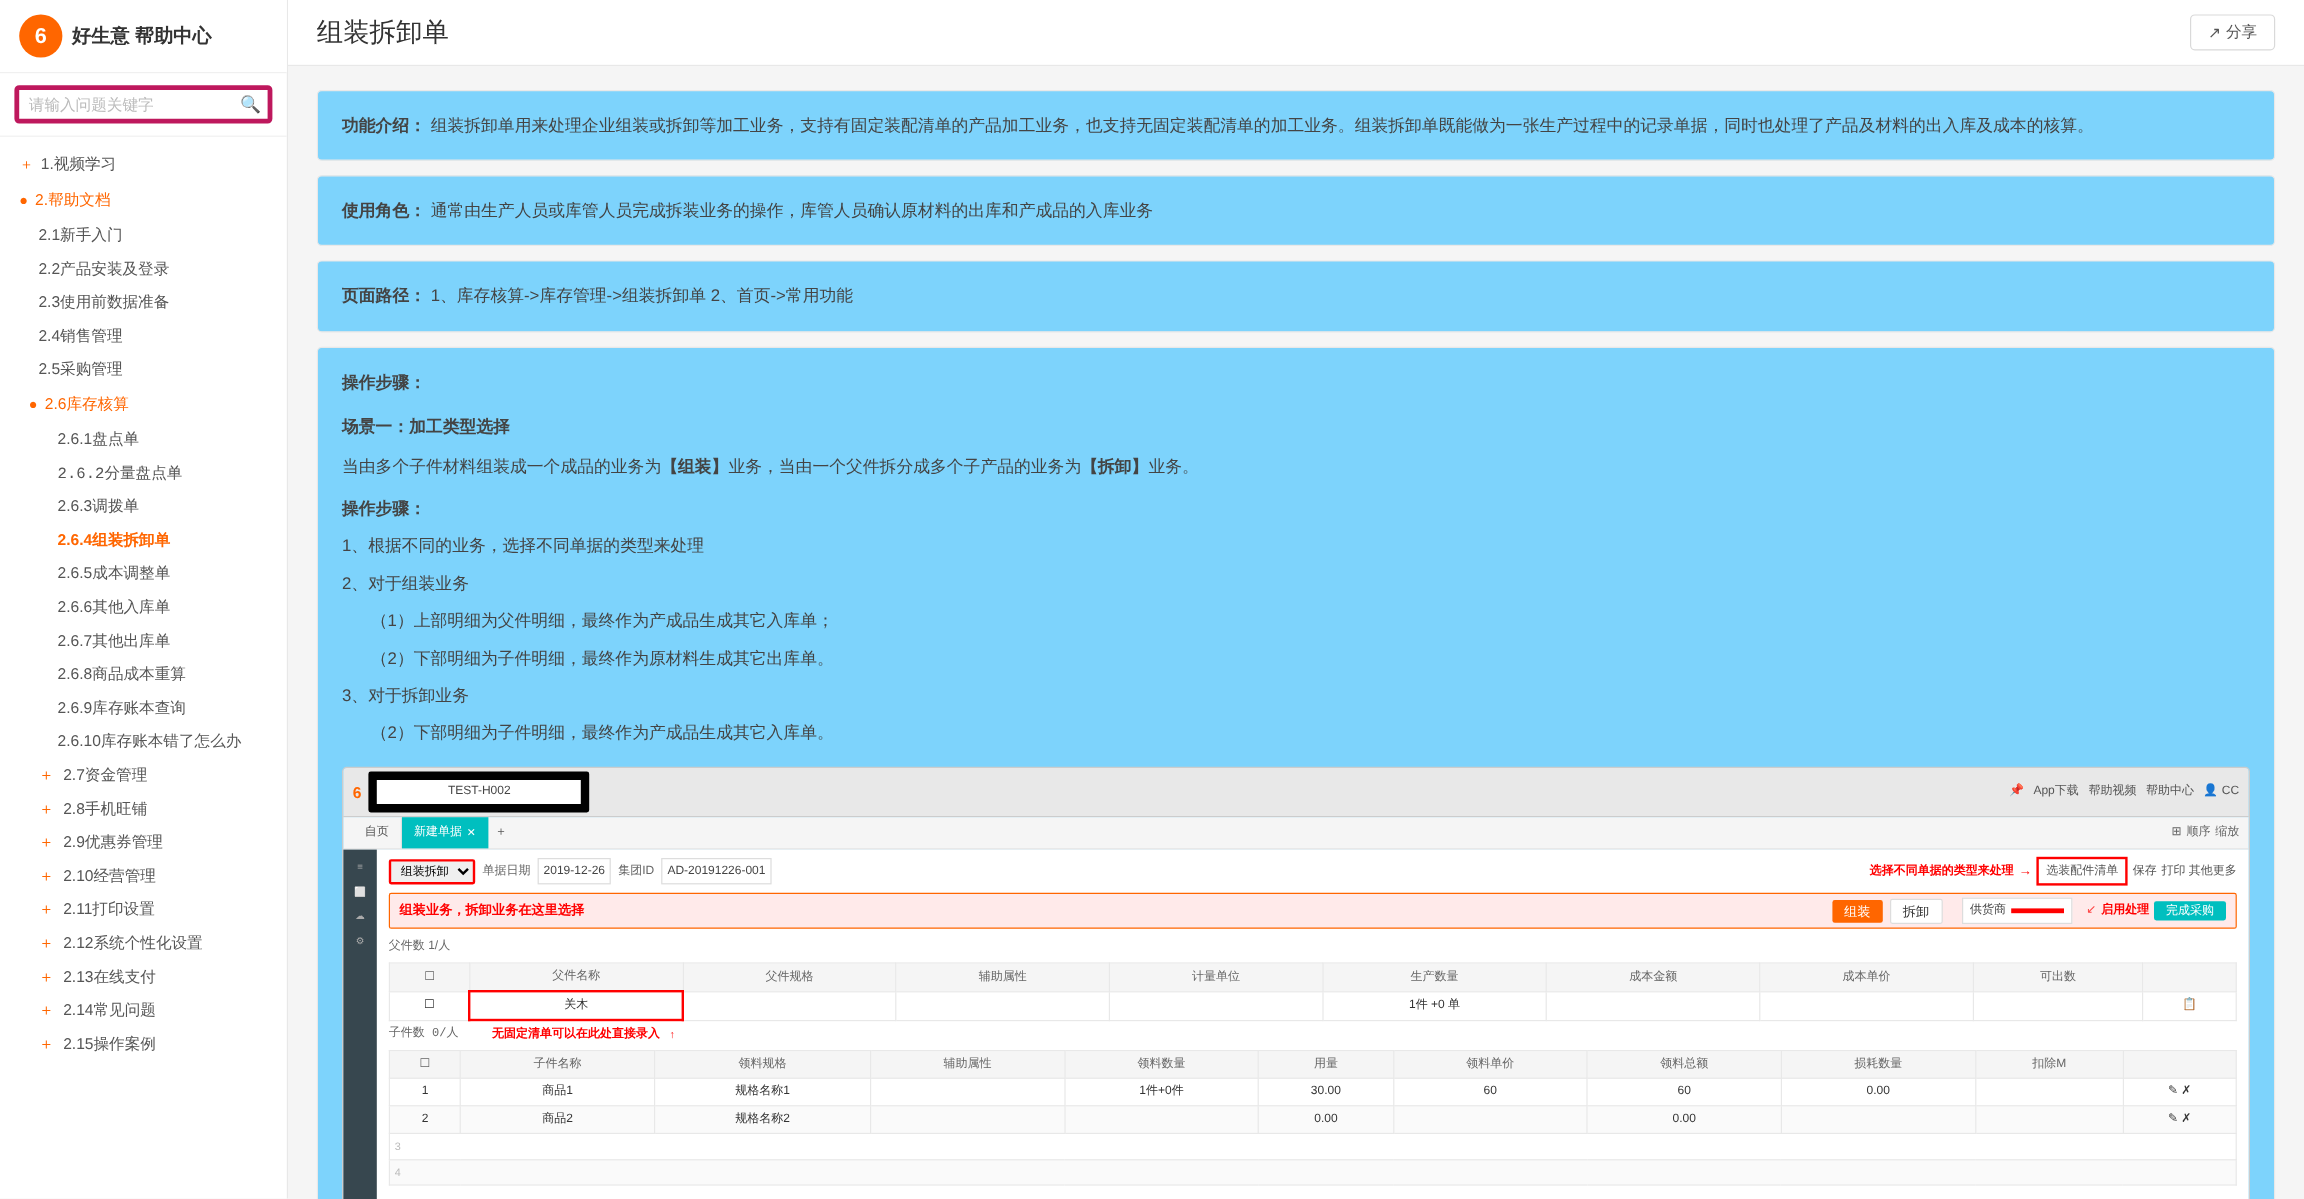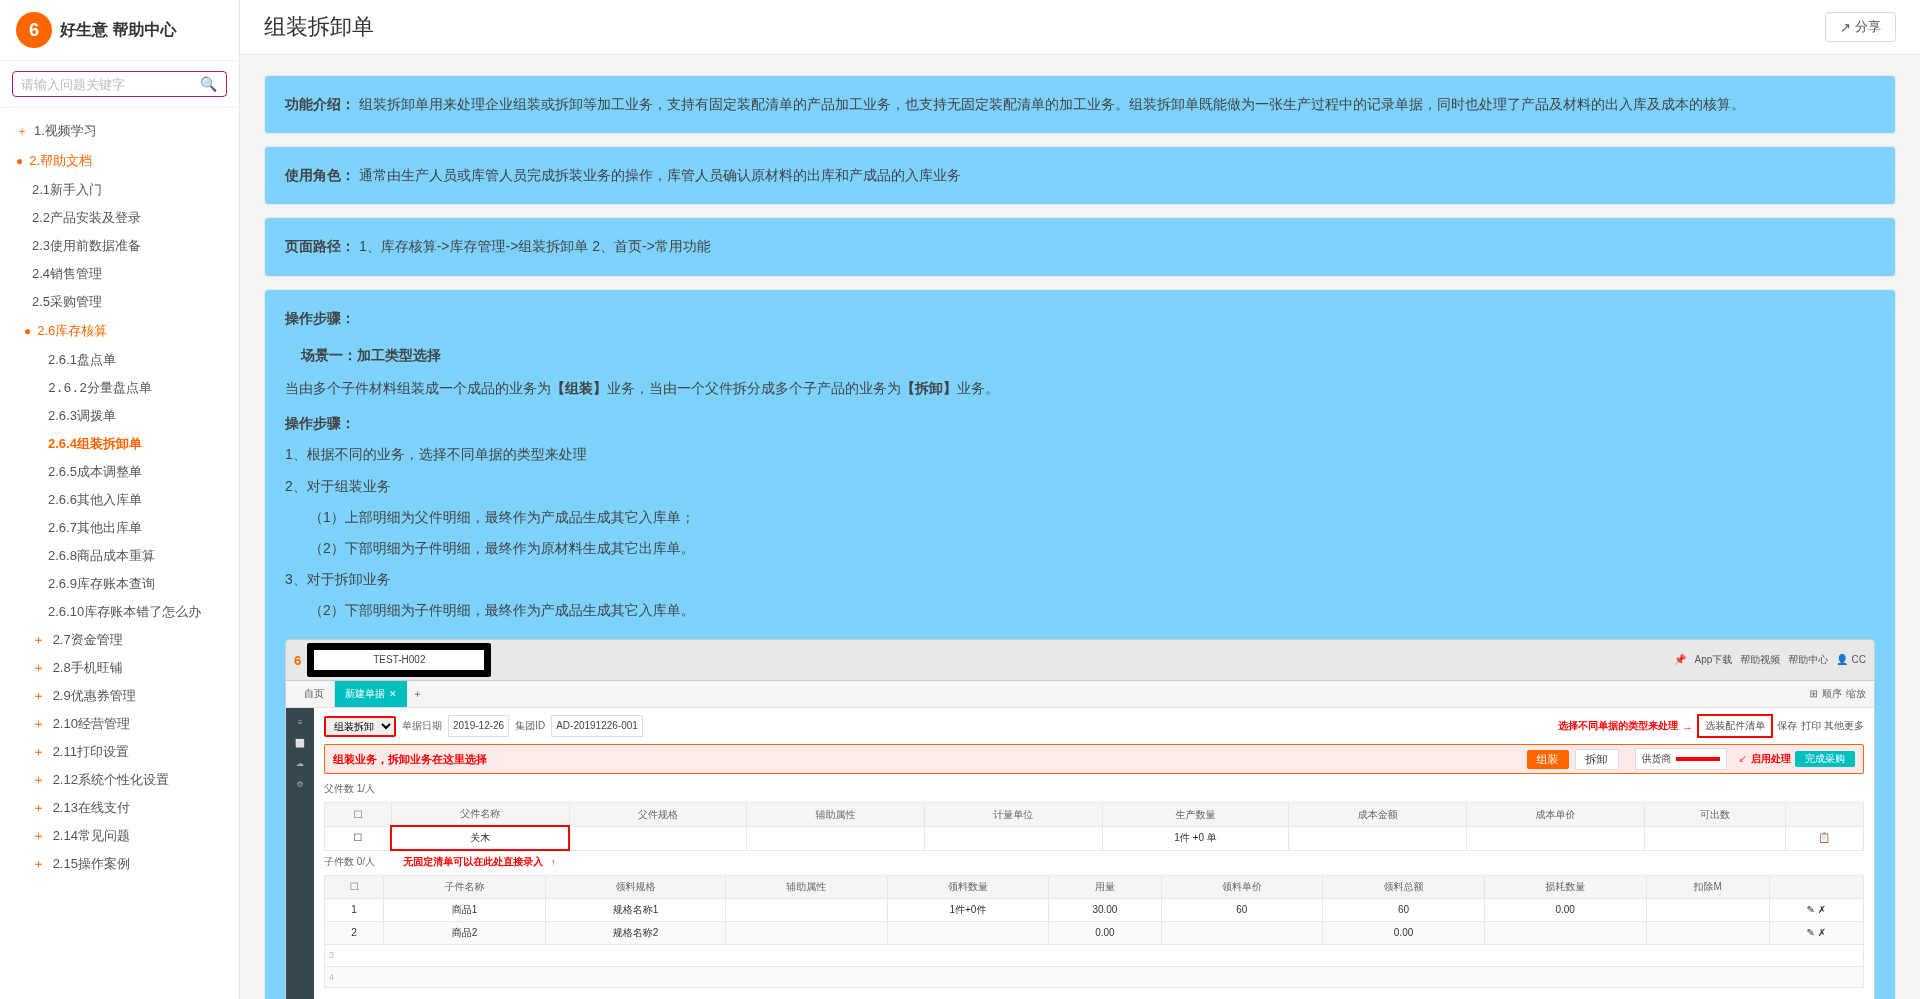--- a/index.html
+++ b/index.html
@@ -4,42 +4,42 @@
   <style>
     * { box-sizing: border-box; margin: 0; padding: 0; }
     body { font-family: 'Microsoft YaHei', '微软雅黑', Arial, sans-serif; font-size: 14px; background: #f5f5f5; color: #333; display: flex; height: 100vh; overflow: hidden; }
 
     
     .sidebar { width: 240px; min-width: 240px; background: #fff; border-right: 1px solid #e8e8e8; display: flex; flex-direction: column; height: 100vh; overflow: hidden; }
     .sidebar-header { padding: 12px 16px; display: flex; align-items: center; background: #fff; border-bottom: 1px solid #f0f0f0; }
     .logo-icon { width: 36px; height: 36px; background: #f60; border-radius: 50%; display: flex; align-items: center; justify-content: center; color: #fff; font-size: 18px; font-weight: bold; margin-right: 8px; flex-shrink: 0; }
     .logo-text { font-size: 16px; font-weight: bold; color: #333; }
     .search-box { padding: 10px 12px; border-bottom: 1px solid #f0f0f0; }
-    .search-input-wrap { display: flex; align-items: center; border: 1px solid #be185d; border-radius: 4px; padding: 4px 8px; background: #fff; }
+    .search-input-wrap { display: flex; align-items: center; border: 4px solid #be185d; border-radius: 4px; padding: 4px 8px; background: #fff; }
     .search-input-wrap input { border: none; outline: none; font-size: 13px; flex: 1; color: #333; }
     .search-input-wrap input::placeholder { color: #bbb; }
     .search-icon-btn { cursor: pointer; color: #999; font-size: 14px; }
     .nav-tree { flex: 1; overflow-y: auto; padding: 8px 0; }
     .nav-item { padding: 6px 16px; cursor: pointer; font-size: 13px; color: #555; display: flex; align-items: center; }
     .nav-item.active { color: #f60; }
     .nav-item .prefix { margin-right: 6px; font-size: 12px; color: #f60; }
     .nav-item .prefix-minus { color: #f60; }
     .nav-sub-item { padding: 5px 16px 5px 32px; font-size: 13px; color: #555; cursor: pointer; }
     .nav-sub-item.active-leaf { color: #f60; }
 
     
     .main { flex: 1; display: flex; flex-direction: column; height: 100vh; overflow: hidden; background: #f5f5f5; }
     .main-header { background: #fff; padding: 12px 24px; display: flex; align-items: center; justify-content: space-between; border-bottom: 1px solid #e8e8e8; }
     .main-title { font-size: 22px; font-weight: normal; color: #333; }
     .share-btn { border: 1px solid #d9d9d9; background: #fff; padding: 5px 14px; border-radius: 4px; cursor: pointer; font-size: 13px; color: #555; display: flex; align-items: center; gap: 4px; }
     .content-area { flex: 1; overflow-y: auto; padding: 20px 24px; }
     .content-card { background: #7dd3fc; border: 1px solid #e8e8e8; border-radius: 4px; padding: 16px 20px; margin-bottom: 12px; font-size: 14px; line-height: 1.8; color: #444; }
     .bold { font-weight: bold; }
     .indent { margin-left: 24px; }
-    .scene-title { font-weight: bold; margin: 12px 0 8px 16px; }
+    .scene-title { font-weight: bold; margin: 12px 0 8px 0; }
     p { margin-bottom: 6px; }
 
     
     .embedded-screenshot { width: 100%; border: 1px solid #ccc; border-radius: 4px; overflow: hidden; }
     .emb-table { width: 100%; border-collapse: collapse; font-size: 10px; margin-top: 4px; }
     .emb-table th { background: #f5f5f5; border: 1px solid #e8e8e8; padding: 2px 4px; font-weight: normal; color: #666; text-align: center; }
     .emb-table td { border: 1px solid #e8e8e8; padding: 2px 4px; text-align: center; color: #333; }
     .emb-table tr:nth-child(even) { background: #fafafa; }
     .annotation-label { color: red; font-size: 10px; font-weight: bold; }
   </style>
@@ -308,21 +308,21 @@
                   <td>1件 +0 单</td>
                   <td></td>
                   <td></td>
                   <td></td>
                   <td>📋</td>
                 </tr>
               </tbody>
             </table>
 
             <div style="font-size:10px; margin-bottom:2px; display:flex; align-items:center; gap:8px;">
-              <span style="color:#666;">子件数 0/人</span>
+              <span style="color:#666;font-family:Liberation Mono, monospace;">子件数 0/人</span>
               <span class="annotation-label" style="margin-left:20px;">无固定清单可以在此处直接录入</span>
               <span style="color:red; font-size:9px;">↑</span>
             </div>
 
             <table class="emb-table">
               <thead>
                 <tr>
                   <th>☐</th>
                   <th>子件名称</th>
                   <th>领料规格</th>

